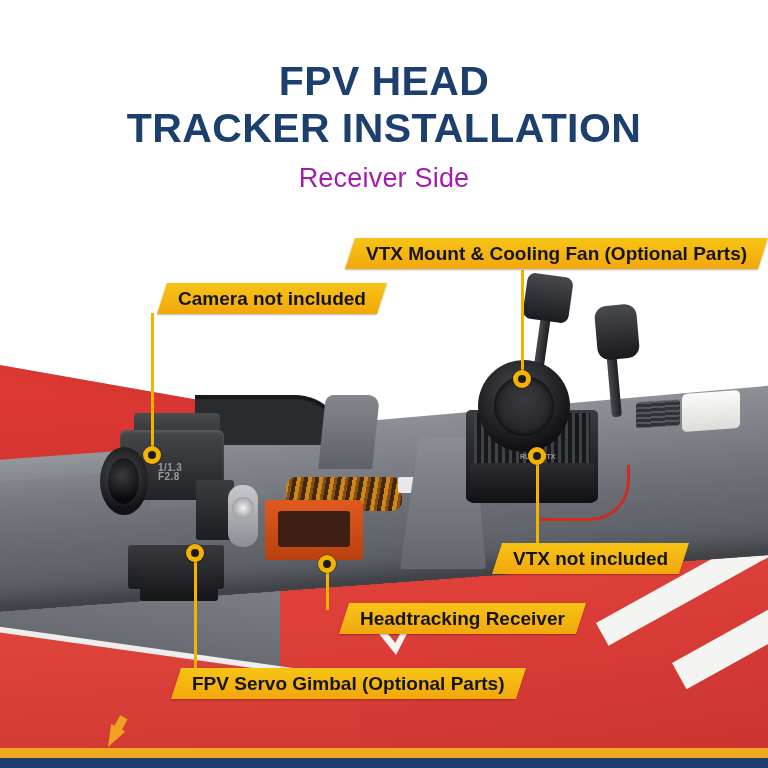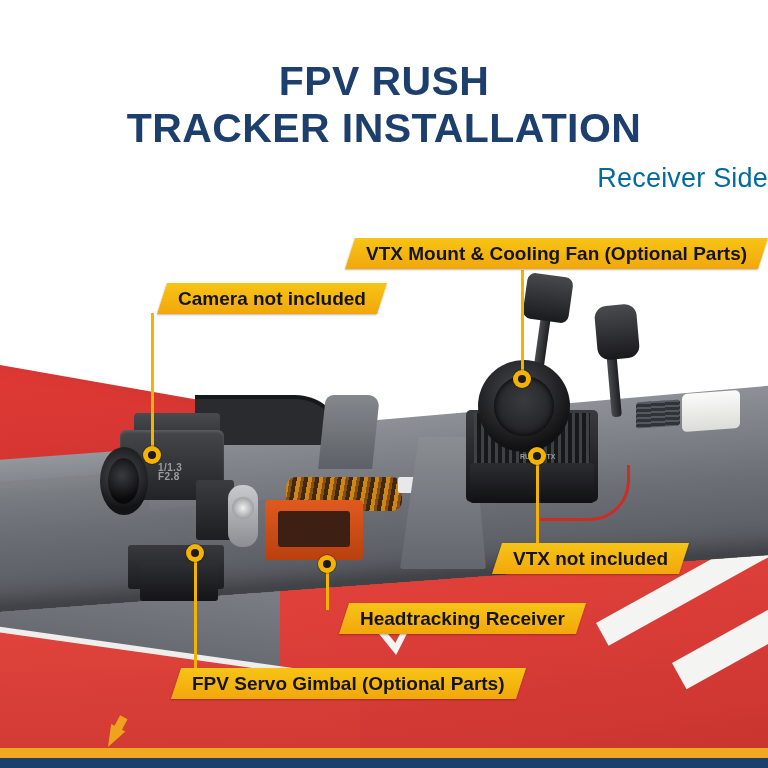--- a/index.html
+++ b/index.html
@@ -15,22 +15,22 @@
   
   .header { position:absolute; left:0; top:0; width:768px; height:215px; background:#ffffff; z-index:40; }
   .title {
     position:absolute; left:0; width:768px; text-align:center;
     color:#1d3f6e; font-weight:800; font-size:41px; line-height:47px;
     letter-spacing:0.4px; font-family:"Liberation Sans", sans-serif;
   }
   .title-l1 { top:58px; }
   .title-l2 { top:105px; }
   .subtitle {
-    position:absolute; left:0; top:163px; width:768px; text-align:right;
-    color:#0369a1; font-weight:400; font-size:27px; letter-spacing:0.2px;
+    position:absolute; left:0; top:163px; width:768px; text-align:center;
+    color:#a21caf; font-weight:400; font-size:27px; letter-spacing:0.2px;
   }
 
   
   .photo { position:absolute; left:0; top:215px; width:768px; height:533px; overflow:hidden; background:#ffffff; }
 
   
   .wing-left {
     position:absolute; left:-40px; top:172px; width:330px; height:230px;
     background:linear-gradient(165deg,#e03a35 0%,#cf3330 55%,#b92c2a 100%);
     transform:skewY(10deg);
@@ -211,21 +211,21 @@
     background:#F0A81E; clip-path:polygon(50% 100%,0 36%,24% 36%,24% 0,76% 0,76% 36%,100% 36%);
     transform:rotate(28deg); z-index:30; opacity:.95;
   }
 </style>
 </head>
 <body>
 
 <div id="stage">
 
   <div class="header">
-    <div class="title title-l1">FPV RUSH</div>
+    <div class="title title-l1">FPV HEAD</div>
     <div class="title title-l2">TRACKER INSTALLATION</div>
     <div class="subtitle">Receiver Side</div>
   </div>
 
   <div class="photo">
 
     <div class="wing-left"></div>
     <div class="wing-edge"></div>
 
     <div class="rear-gray-strip"></div>

